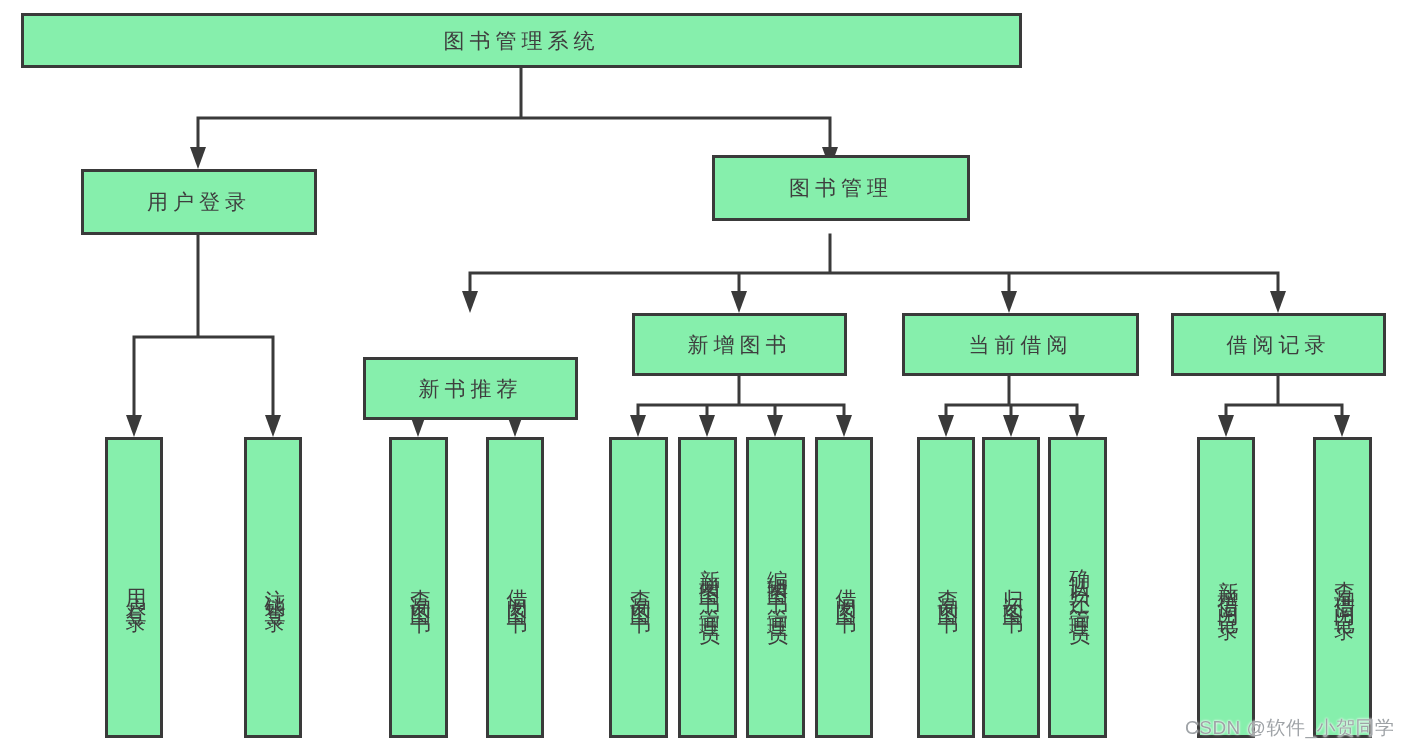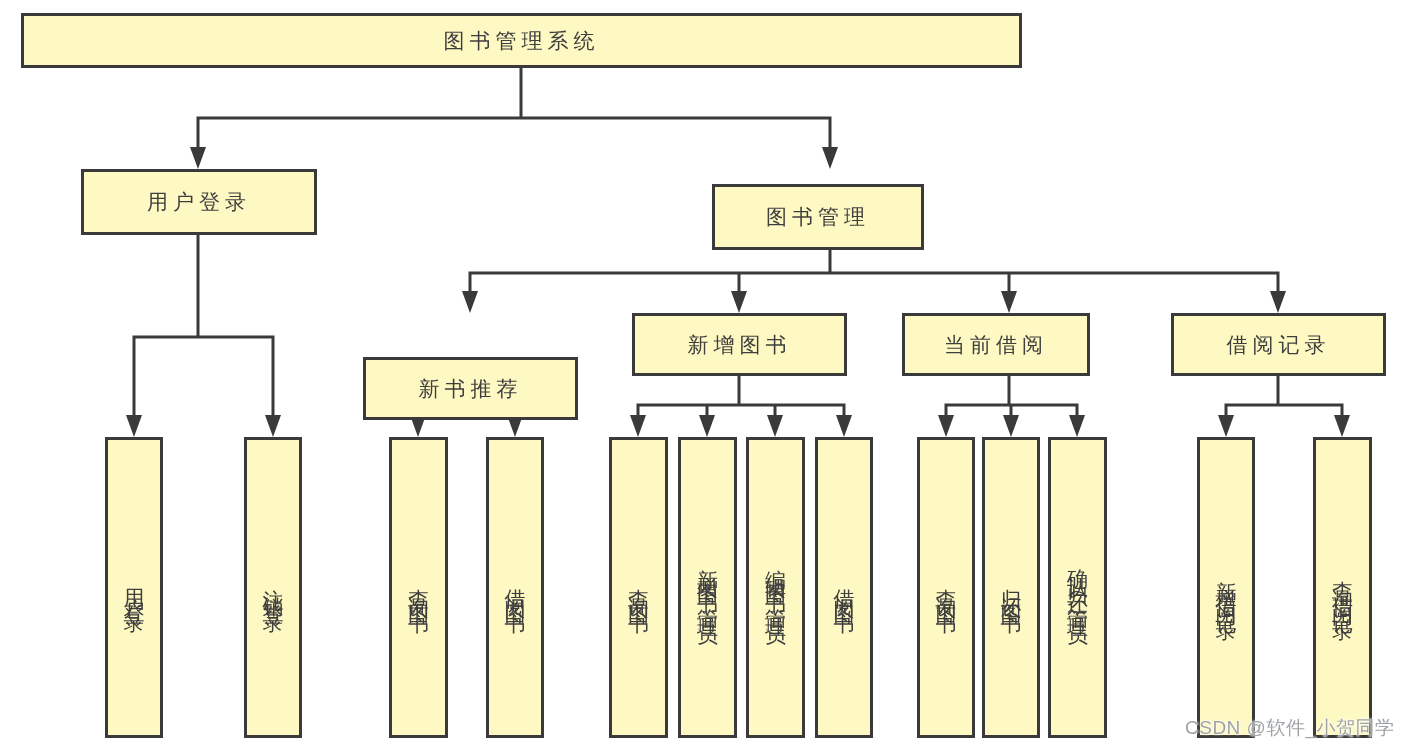--- a/index.html
+++ b/index.html
@@ -32,29 +32,30 @@
     stroke-linecap: square;
   }
   svg.connectors polygon {
     fill: var(--line);
     stroke: none;
   }
   .box {
     position: absolute;
     box-sizing: border-box;
     border: 3px solid var(--line);
-    background: #fef9c3;
+    background: #86efac;
     display: flex;
     align-items: center;
     justify-content: center;
     color: var(--text);
     font-size: 21px;
     letter-spacing: 5px;
     text-align: center;
     white-space: nowrap;
+    font-family: Liberation Mono, monospace;
   }
   .vbox {
     writing-mode: vertical-rl;
     font-size: 21px;
     letter-spacing: 8px;
     white-space: normal;
   }
   .watermark {
     position: absolute;
     left: 1185px;
@@ -110,25 +111,25 @@
     <g>
       <path d="M1278 376 V405 M1226 405 H1342 M1226 405 V416 M1342 405 V416"></path>
       <polygon points="1218,415 1234,415 1226,437"></polygon>
       <polygon points="1334,415 1350,415 1342,437"></polygon>
     </g>
   </svg>
 
   <div class="box" style="left:21px; top:13px; width:1001px; height:55px;">图书管理系统</div>
 
   <div class="box" style="left:81px; top:169px; width:236px; height:66px;">用户登录</div>
-  <div class="box" style="left:712px; top:184px; width:212px; height:66px;">图书管理</div>
+  <div class="box" style="left:712px; top:155px; width:258px; height:66px;">图书管理</div>
 
   <div class="box" style="left:363px; top:313px; width:215px; height:63px;margin-top:44px;">新书推荐</div>
   <div class="box" style="left:632px; top:313px; width:215px; height:63px;">新增图书</div>
-  <div class="box" style="left:902px; top:313px; width:188px; height:63px;">当前借阅</div>
+  <div class="box" style="left:902px; top:313px; width:237px; height:63px;">当前借阅</div>
   <div class="box" style="left:1171px; top:313px; width:215px; height:63px;">借阅记录</div>
 
   <div class="box vbox" style="left:105px; top:437px; width:58px; height:301px;">用户登录</div>
   <div class="box vbox" style="left:244px; top:437px; width:58px; height:301px;">注销登录</div>
 
   <div class="box vbox" style="left:389px; top:437px; width:59px; height:301px;">查询图书</div>
   <div class="box vbox" style="left:486px; top:437px; width:58px; height:301px;">借阅图书</div>
 
   <div class="box vbox" style="left:609px; top:437px; width:59px; height:301px;">查询图书</div>
   <div class="box vbox" style="left:678px; top:437px; width:59px; height:301px;">新增图书（管理员）</div>

